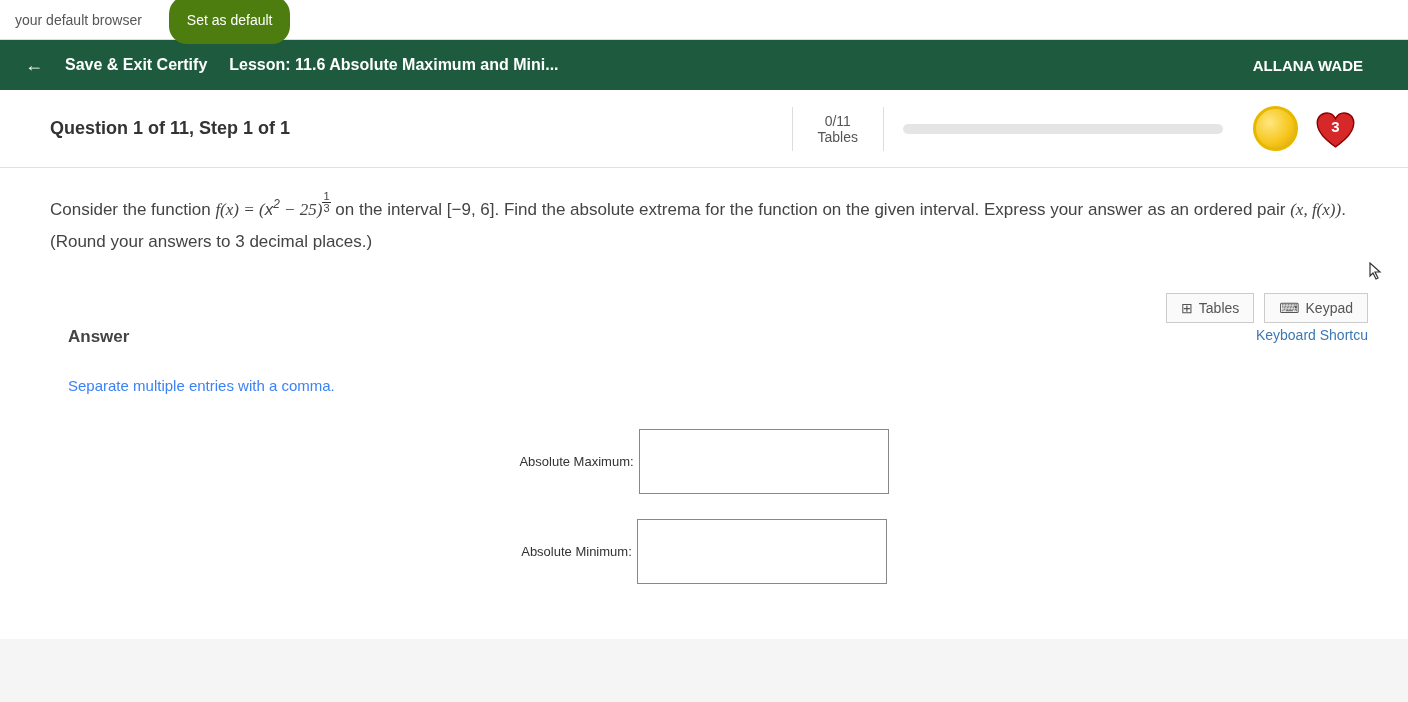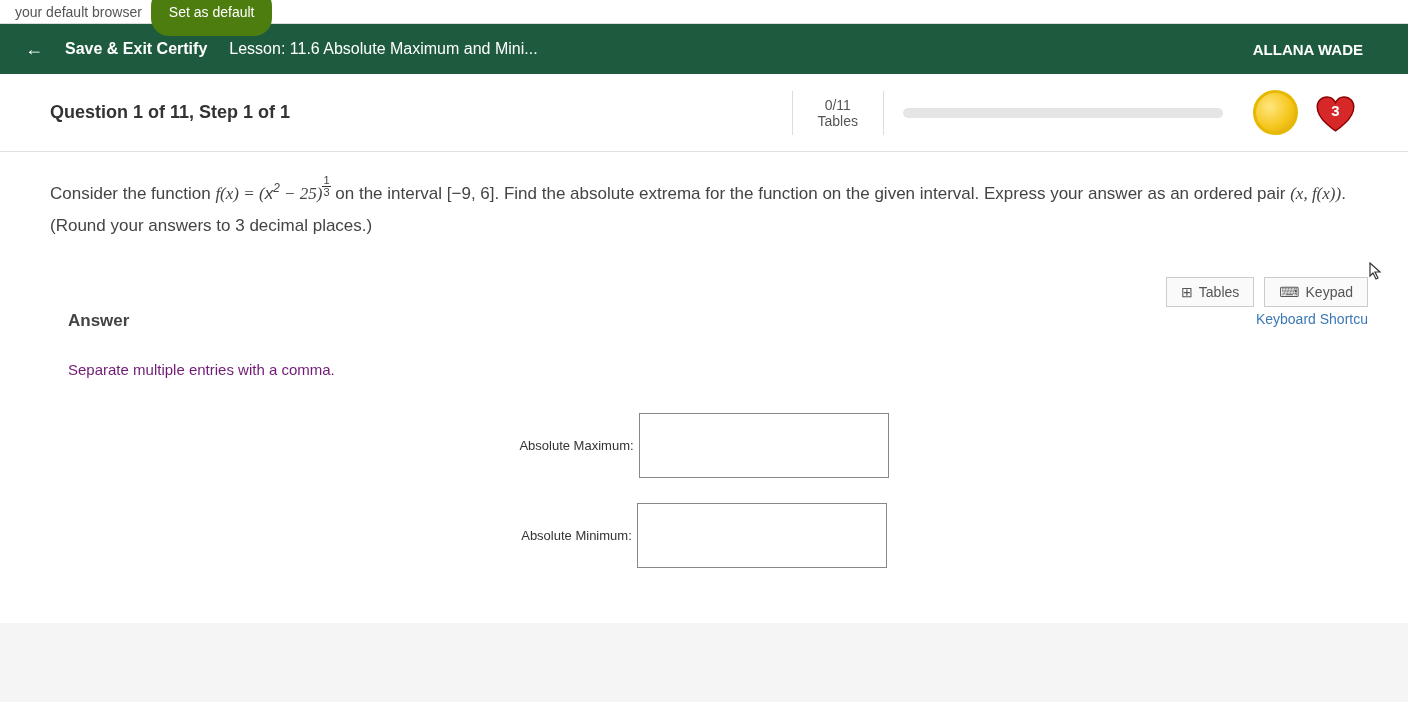--- a/index.html
+++ b/index.html
@@ -12,23 +12,23 @@
       background: #f5f5f5;
       width: 1408px;
       height: 702px;
       overflow: hidden;
     }
     .browser-bar {
       background: #fff;
       padding: 8px 15px;
       display: flex;
       align-items: center;
-      gap: 9px;
+      gap: 27px;
       border-bottom: 1px solid #ddd;
-      height: 24px;
+      height: 40px;
     }
     .browser-text {
       color: #555;
       font-size: 14px;
     }
     .set-default-btn {
       background: #4d7c0f;
       color: #fff;
       border: none;
       padding: 16px 18px;
@@ -49,21 +49,21 @@
     .back-arrow {
       font-size: 18px;
       cursor: pointer;
     }
     .save-exit {
       font-weight: bold;
       font-size: 16px;
       cursor: pointer;
     }
     .lesson-title {
-      font-weight: normal;
+      font-weight: bold;
       font-size: 16px;
     }
     .user-name {
       margin-left: auto;
       font-weight: bold;
       font-size: 15px;
       padding-right: 20px;
     }
     .question-header {
       background: #fff;
@@ -182,21 +182,21 @@
     }
     .answer-label {
       font-weight: bold;
       font-size: 17px;
       color: #444;
       margin-bottom: 30px;
       margin-top: -20px;
     }
     .instruction {
       font-size: 15px;
-      color: #701a75;
+      color: #3b82f6;
       margin-bottom: 35px;
     }
     .input-row {
       display: flex;
       align-items: center;
       justify-content: center;
       margin-bottom: 25px;
       gap: 5px;
     }
     .input-label {

